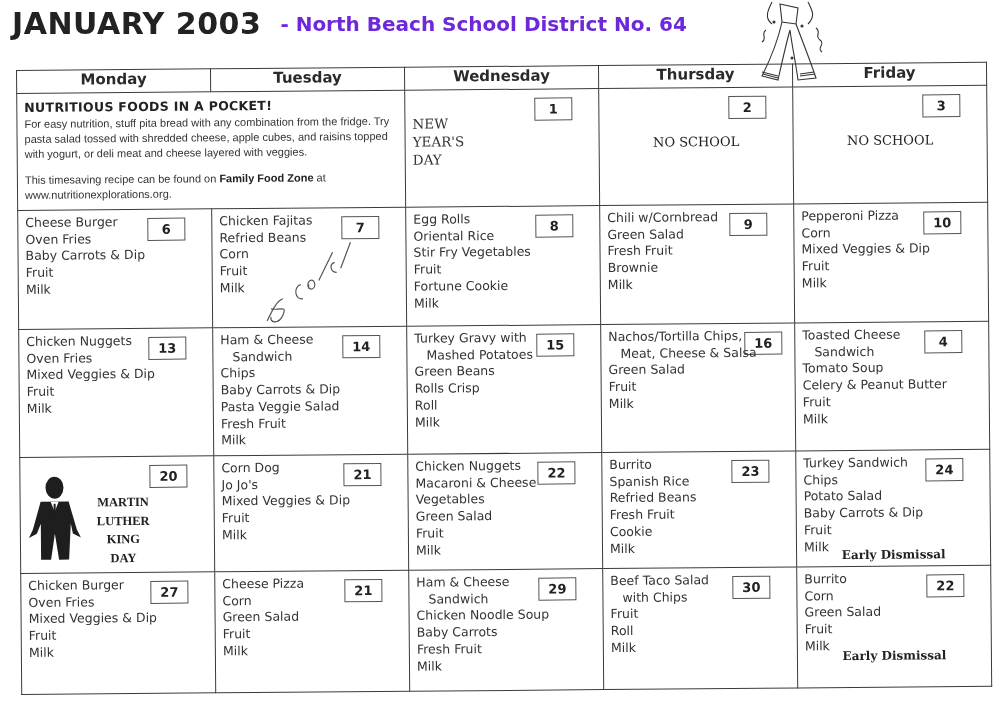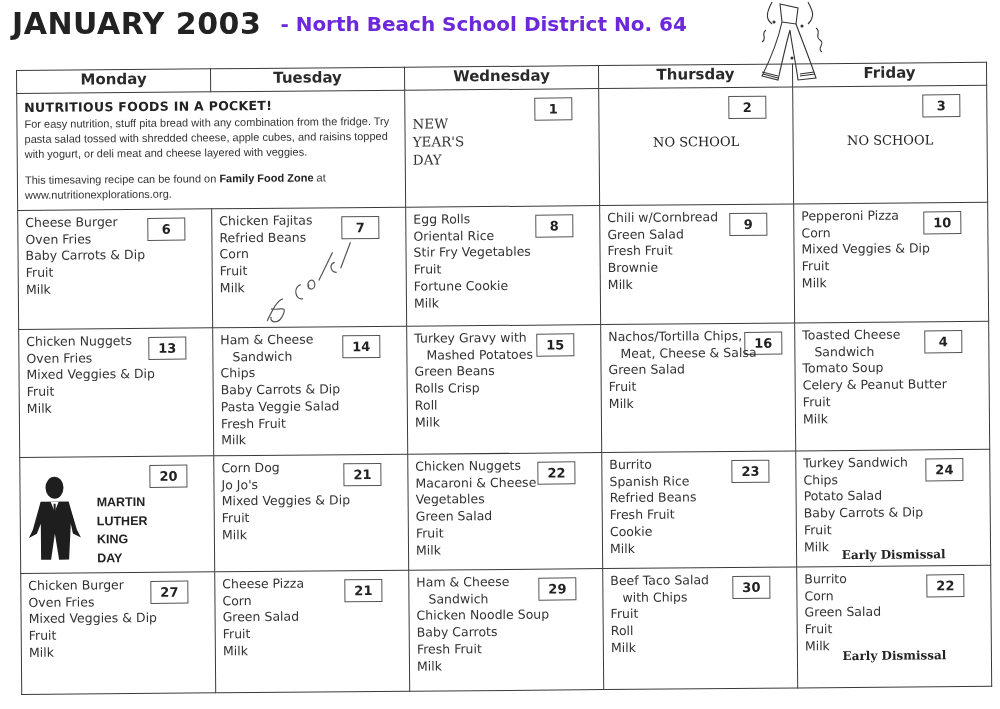--- a/index.html
+++ b/index.html
@@ -21,21 +21,21 @@
   .menu { position: absolute; left: 7px; top: 4px; margin: 0; padding: 0; list-style: none; font-family: "DejaVu Sans", sans-serif; font-size: 12.5px; line-height: 16.7px; color: #333; }
   .menu li.indent { padding-left: 12px; }
   .tip { padding: 6px 6px 0 7px; }
   .tip-title { font-family: "DejaVu Sans", sans-serif; font-weight: bold; font-size: 12.5px; letter-spacing: 0.3px; color: #222; }
   .tip-body { font-family: "Liberation Sans", sans-serif; font-size: 11px; line-height: 15px; color: #333; margin-top: 2px; }
   .tip-source { font-family: "Liberation Sans", sans-serif; font-size: 11px; line-height: 15px; color: #333; margin-top: 11px; }
   .tip-source b { color: #222; }
   .holiday { position: absolute; left: 7px; top: 24px; font-family: "DejaVu Serif", serif; font-size: 13.5px; line-height: 18px; color: #333; }
   .noschool { position: absolute; left: 0; right: 0; top: 46px; text-align: center; font-family: "DejaVu Serif", serif; font-size: 13px; color: #222; }
   .mlk-figure { position: absolute; left: 6px; top: 18px; width: 56px; height: 90px; }
-  .mlk-text { position: absolute; left: 76px; top: 36px; font-family: Liberation Sans, sans-serif; font-weight: bold; font-size: 12.5px; line-height: 18.5px; color: #222; }
+  .mlk-text { position: absolute; left: 76px; top: 36px; font-family: Liberation Serif, serif; font-weight: bold; font-size: 12.5px; line-height: 18.5px; color: #222; text-align: center; }
   .early { position: absolute; left: 0; right: 0; bottom: 10px; text-align: center; font-family: "DejaVu Serif", serif; font-weight: bold; font-size: 12px; color: #222; }
   .scribble { position: absolute; left: 40px; top: 20px; width: 100px; height: 100px; pointer-events: none; }
 </style>
 </head>
 <body>
 
 <div class="title-bar">
   <span class="title-main">JANUARY 2003</span>
   <span class="title-sub">- North Beach School District No. 64</span>
 </div>

